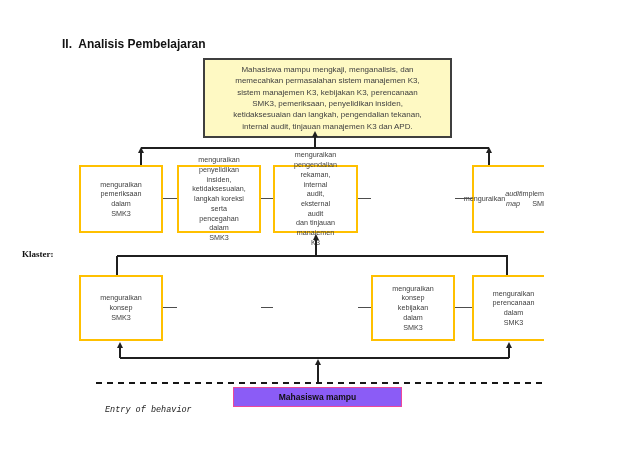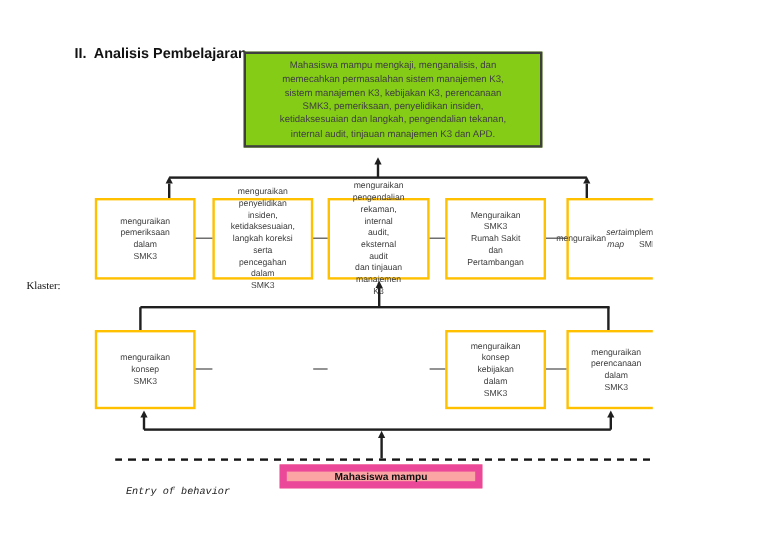--- a/index.html
+++ b/index.html
@@ -6,25 +6,25 @@
   body { width:638px; height:451px; }
   .slide {
     position:relative; width:544px; height:451px; background:#ffffff;
     font-family:"Liberation Sans", sans-serif; overflow:hidden;
   }
   .title {
     position:absolute; left:62px; top:37px;
     font-size:12px; font-weight:bold; color:#121212; white-space:pre;
   }
   .objective {
-    position:absolute; left:203px; top:43px; width:249px; height:80px;
+    position:absolute; left:203px; top:58px; width:249px; height:80px;
     border:2px solid var(--objective-box-border,#3f3f3f); box-sizing:border-box;
     display:flex; align-items:center; justify-content:center; text-align:center;
     font-size:8px; line-height:1.42; color:var(--box-text,#404040);
-    white-space:pre-line; padding:2px 20px; background:#84cc16;
+    white-space:pre-line; padding:2px 20px; background:#fef9c3;
   }
   .cbox {
     position:absolute; border:2px solid var(--concept-box-border,#ffc000); box-sizing:border-box;
     display:flex; align-items:center; justify-content:center; text-align:center;
     font-size:7.2px; line-height:1.35; color:var(--box-text,#404040);
     white-space:pre-line; padding:18px; background:#fff;
   }
   .mid { top:165px; height:68px; }
   .bot { top:275px; height:66px; }
   .c1 { left:79px;  width:84px; }
@@ -39,27 +39,27 @@
     position:absolute; width:0; height:0;
     border-left:3.5px solid transparent; border-right:3.5px solid transparent;
     border-bottom:6px solid var(--connector,#1f1f1f);
   }
   .dash {
     position:absolute; left:96px; top:382px; width:461px; height:2px;
     background:repeating-linear-gradient(90deg,#161616 0 6px,transparent 6px 11px);
   }
   .start-box {
     position:absolute; left:233px; top:387px; width:169px; height:20px;
-    border:6px solid #ec4899; box-sizing:border-box; background:#fca5a5;
+    border:1px solid #ec4899; box-sizing:border-box; background:#8b5cf6;
     display:flex; align-items:center; justify-content:center;
     font-size:8.5px; font-weight:bold; color:#111;text-align:center;
   }
   .klaster {
-    position:absolute; left:22px; top:233px;
-    font-family:"Liberation Serif", serif; font-weight:normal; font-size:9px; color:#111;
+    position:absolute; left:22px; top:249px;
+    font-family:"Liberation Serif", serif; font-weight:bold; font-size:9px; color:#111;
   }
   .entry {
     position:absolute; left:105px; top:405px;
     font-family:Liberation Mono, monospace; font-style:italic; font-size:8.5px; color:#222;
   }
   .pageno {
     position:absolute; left:579px; top:400px;
     font-family:"Liberation Serif", serif; font-weight:bold; font-size:9.5px; color:#111;
   }
 </style>
@@ -93,24 +93,21 @@
 ketidaksesuaian,
 langkah koreksi serta
 pencegahan dalam
 SMK3</span></div>
   <div class="cbox mid c3"><span>menguraikan
 pengendalian
 rekaman, internal
 audit, eksternal audit
 dan tinjauan
 manajemen K3</span></div>
-  <div class="cbox mid c4"><span>Menguraikan SMK3
-Rumah Sakit dan
-Pertambangan</span></div>
-  <div class="cbox mid c5"><span>menguraikan </span><i>serta
+  <div class="cbox mid c5"><span>menguraikan </span><i>audit
 map</i><span> implementasi
 SMK3</span></div>
 
   <div class="conn" style="left:163px; top:198px; width:14px;"></div>
   <div class="conn" style="left:261px; top:198px; width:12px;"></div>
   <div class="conn" style="left:358px; top:198px; width:13px;"></div>
   <div class="conn" style="left:455px; top:198px; width:17px;"></div>
 
   <div class="rail" style="left:117px; top:255px; width:391px;"></div>
   <div class="vline" style="left:116px; top:256px; height:20px;"></div>

